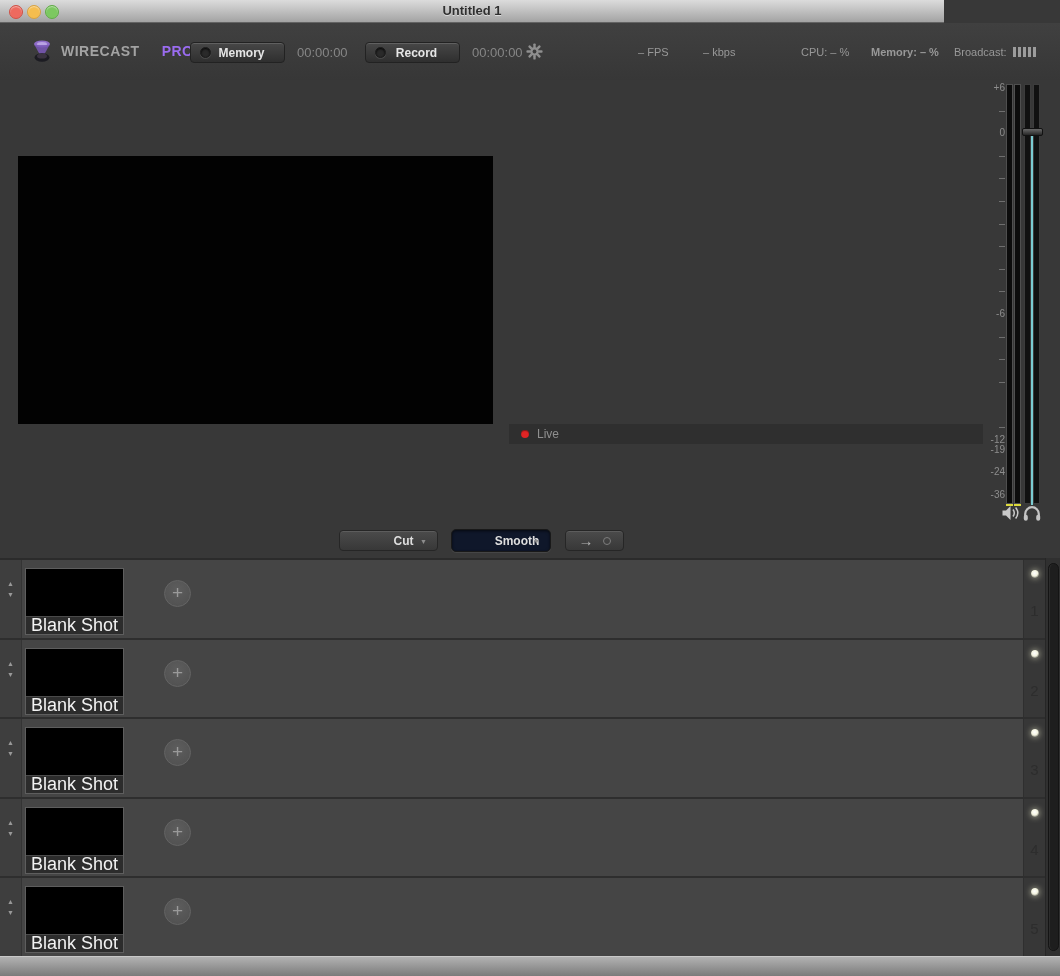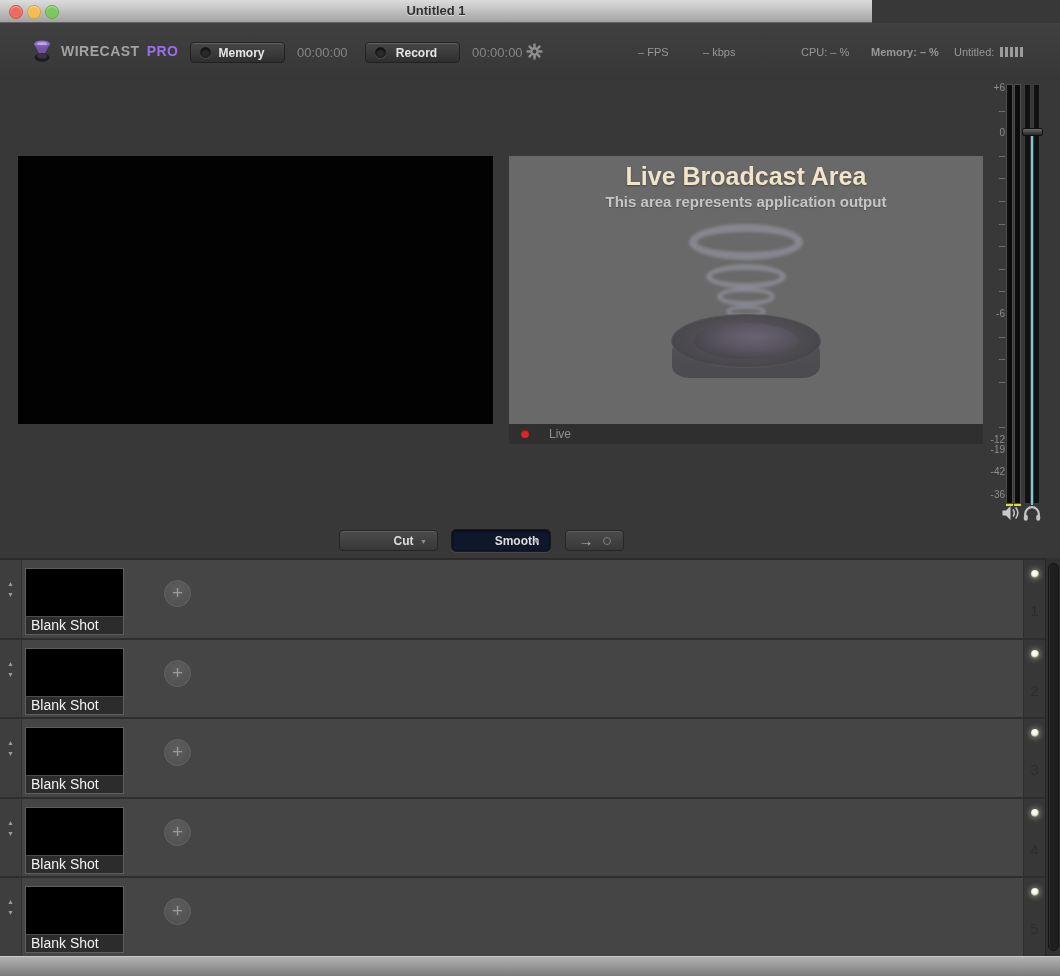--- a/index.html
+++ b/index.html
@@ -1,54 +1,54 @@
 <!DOCTYPE html>
 <html><head>
 <meta charset="utf-8">
 <style>
   html,body{margin:0;padding:0;background:#222;}
   #stage{position:relative;width:1060px;height:976px;overflow:hidden;
          font-family:"Liberation Sans","DejaVu Sans",sans-serif;background:#383838;
          -webkit-font-smoothing:antialiased;}
   
-  .titlebar{position:absolute;left:0;top:0;width:872px;height:22px;
+  .titlebar{position:absolute;left:0;top:0;width:944px;height:22px;
     background:linear-gradient(#dcdcdc,#bdbdbd 55%,#a3a3a3);border-bottom:1px solid #636363;}
   .traffic{position:absolute;top:5px;width:12px;height:12px;border-radius:50%;box-shadow:inset 0 1px 1px rgba(255,255,255,.5);}
   .t-red{left:9px;background:#ed6a5f;border:1px solid #ce5247;}
   .t-yellow{left:27px;background:#f5bd4f;border:1px solid #d6a243;}
   .t-green{left:45px;background:#7cc860;border:1px solid #60aa48;}
   .win-title{position:absolute;left:0;top:3px;width:100%;text-align:center;
     font-size:13px;font-weight:bold;color:#303030;text-shadow:0 1px 0 rgba(255,255,255,.5);}
   
   .toolbar{position:absolute;left:0;top:23px;width:1060px;height:57px;
     background:linear-gradient(#404040,#373737);}
   .brand{position:absolute;left:31px;top:16px;display:flex;align-items:center;}
   .brand-name{font-size:14px;font-weight:bold;color:#a3a3a3;letter-spacing:.5px;margin-left:8px;}
-  .brand-pro{font-size:14px;font-weight:bold;color:#9a6cf0;letter-spacing:.5px;margin-left:7px;}
+  .brand-pro{font-size:14px;font-weight:bold;color:#9a6cf0;letter-spacing:.5px;margin-left:22px;}
   .tb-button{position:absolute;top:19px;width:95px;height:21px;box-sizing:border-box;
     background:linear-gradient(#474747,#2f2f2f);border:1px solid #222;border-radius:4px;
     box-shadow:inset 0 1px 0 rgba(255,255,255,.14);display:flex;align-items:center;cursor:default;}
   .led{width:9px;height:9px;border-radius:50%;background:#2a2a2a;border:1px solid #1b1b1b;
     box-shadow:inset 0 1px 2px rgba(0,0,0,.9),0 1px 0 rgba(255,255,255,.1);margin-left:9px;flex:0 0 auto;}
   .tb-button span{flex:1;text-align:center;padding-right:12px;font-size:12px;font-weight:bold;color:#e6e6e6;}
   .btn-stream{left:190px;} .btn-record{left:365px;}
   .timer{position:absolute;top:22px;font-size:13px;color:#868686;}
   .timer-stream{left:297px;} .timer-record{left:472px;}
   .gear{position:absolute;left:526px;top:20px;width:17px;height:17px;}
   .stat{position:absolute;top:23px;font-size:11px;color:#989898;white-space:nowrap;}
   .st-fps{left:638px;} .st-kbps{left:703px;} .st-cpu{left:801px;} .st-mem{left:871px;font-weight:bold;}
   .st-bw{left:954px;display:flex;align-items:center;}
   .bw-bars{display:inline-flex;gap:2px;margin-left:6px;}
   .bw-bar{width:3px;height:10px;background:#9c9c9c;}
   
   .preview-panel{position:absolute;left:18px;top:156px;width:475px;height:268px;background:#020202;}
   .live-panel{position:absolute;left:509px;top:156px;width:474px;height:268px;background:#696969;overflow:hidden;}
   .panel-label{position:absolute;top:424px;height:20px;background:#2f2f2f;display:flex;align-items:center;
     font-size:12px;color:#8f8f8f;}
-  .pl-preview{left:18px;width:475px;} .pl-live{left:509px;width:474px;gap:12px;}
+  .pl-preview{left:18px;width:475px;} .pl-live{left:509px;width:474px;}
   .dot{width:8px;height:8px;border-radius:50%;margin:0 8px 0 12px;flex:0 0 auto;}
   .dot-green{background:#2eb844;box-shadow:inset 0 1px 1px rgba(0,0,0,.4);}
   .dot-red{background:#e02525;box-shadow:inset 0 1px 1px rgba(0,0,0,.4);}
   .live-title{position:absolute;left:0;top:6px;width:100%;text-align:center;font-size:25px;font-weight:bold;
     color:#f0e4ca;text-shadow:0 1px 2px rgba(0,0,0,.35);}
   .live-subtitle{position:absolute;left:0;top:37px;width:100%;text-align:center;font-size:15px;font-weight:bold;
     color:#c6c6c6;text-shadow:0 1px 1px rgba(0,0,0,.25);}
   
   .wm{position:absolute;left:50%;top:62px;width:170px;height:165px;transform:translateX(-50%);opacity:.45;}
   .ring{position:absolute;left:50%;transform:translateX(-50%);border-radius:50%;
@@ -95,21 +95,21 @@
   .shotlist{position:absolute;left:0;top:558px;width:1045px;height:398px;background:#454545;
     border-top:2px solid #2b2b2b;box-sizing:border-box;display:flex;flex-direction:column;}
   .shot-row{position:relative;flex:1;border-bottom:2px solid #2e2e2e;}
   .shot-row:last-child{border-bottom:none;}
   .row-arrows{position:absolute;left:0;top:0;width:21px;height:100%;background:#3e3e3e;border-right:1px solid #343434;}
   .arr{position:absolute;left:0;width:21px;text-align:center;font-size:7px;color:#999;cursor:default;}
   .arr.up{top:20px;} .arr.dn{top:31px;}
   .shot-thumb-box{position:absolute;left:25px;top:8px;width:99px;box-sizing:border-box;border:1px solid #5e5e5e;}
   .thumb{height:47px;background:#000;}
   .thumb-label{height:17px;background:#2c2c2c;border-top:1px solid #4a4a4a;color:#f2f2f2;
-    font-size:14px;line-height:17px;padding-left:5px;}
+    font-size:18px;line-height:17px;padding-left:5px;}
   .add-shot-btn{position:absolute;left:164px;top:20px;width:27px;height:27px;box-sizing:border-box;border-radius:50%;
     background:radial-gradient(circle at 50% 35%,#5d5d5d,#4f4f4f);border:1px solid #646464;
     color:#9a9a9a;font-size:19px;line-height:24px;text-align:center;cursor:default;}
   .row-num-strip{position:absolute;right:0;top:0;width:21px;height:100%;background:#373737;border-left:1px solid #2f2f2f;}
   .row-led{position:absolute;left:50%;top:10px;transform:translateX(-50%);width:8px;height:8px;border-radius:50%;
     background:radial-gradient(circle at 45% 40%,#ffffff 0%,#f4f4e0 45%,rgba(220,220,190,.25) 80%,rgba(0,0,0,0) 100%);
     box-shadow:0 0 6px rgba(255,255,220,.65);}
   .row-num{position:absolute;left:0;width:100%;text-align:center;top:42px;font-size:15px;color:#2d2d2d;}
   .shot-scrollbar{position:absolute;right:0;top:558px;width:15px;height:398px;background:#303030;border-left:1px solid #262626;box-sizing:border-box;}
   .scroll-thumb{position:absolute;left:2px;top:5px;width:9px;height:386px;background:#1e1e1e;
@@ -170,46 +170,33 @@
         </g>
       </g>
       <circle cx="8.5" cy="8.5" r="1.9" fill="#3b3b3b"></circle>
     </svg>
 
     <div class="stat st-fps">– FPS</div>
     <div class="stat st-kbps">– kbps</div>
     <div class="stat st-cpu">CPU: – %</div>
     <div class="stat st-mem">Memory: – %</div>
     <div class="stat st-bw">
-      <span>Untitled:</span>
+      <span>Broadcast:</span>
       <span class="bw-bars">
         <span class="bw-bar"></span>
           <span class="bw-bar"></span>
           <span class="bw-bar"></span>
           <span class="bw-bar"></span>
           <span class="bw-bar"></span>
       </span>
     </div>
   </div>
 
   <div class="preview-panel"></div>
 
-  <div class="live-panel">
-    <div class="live-title">Live Broadcast Area</div>
-    <div class="live-subtitle">This area represents application output</div>
-    <div class="wm">
-      <div class="ring r1"></div>
-      <div class="ring r2"></div>
-      <div class="ring r3"></div>
-      <div class="ring r4"></div>
-      <div class="lens-body"></div>
-      <div class="lens-top"></div>
-      <div class="lens-glass"></div>
-    </div>
-  </div>
   <div class="panel-label pl-live">
     <span class="dot dot-red"></span>
     <span>Live</span>
   </div>
 
   <div id="audio-scale">
       <div class="scale-label" style="top: 82px;">+6</div>
       <div class="scale-tick" style="top: 110.6px;"></div>
       <div class="scale-label" style="top: 127.2px;">0</div>
       <div class="scale-tick" style="top: 155.8px;"></div>
@@ -219,21 +206,21 @@
       <div class="scale-tick" style="top: 246.2px;"></div>
       <div class="scale-tick" style="top: 268.8px;"></div>
       <div class="scale-tick" style="top: 291.4px;"></div>
       <div class="scale-label" style="top: 308px;">-6</div>
       <div class="scale-tick" style="top: 336.6px;"></div>
       <div class="scale-tick" style="top: 359.2px;"></div>
       <div class="scale-tick" style="top: 381.8px;"></div>
       <div class="scale-label" style="top: 398.4px; margin-top: 36px;">-12</div>
       <div class="scale-tick" style="top: 427px;"></div>
       <div class="scale-label" style="top: 443.6px;">-19</div>
-      <div class="scale-label" style="top: 466.2px;">-42</div>
+      <div class="scale-label" style="top: 466.2px;">-24</div>
       <div class="scale-label" style="top: 488.8px;">-36</div>
     </div>
   <div class="meter-bar mb1"></div>
   <div class="meter-bar mb2"></div>
   <div class="meter-peak pk1"></div>
   <div class="meter-peak pk2"></div>
   <div class="fader-bar fb1"></div>
   <div class="fader-bar fb2"></div>
   <div class="fader-line"></div>
   <div class="fader-handle"></div>

